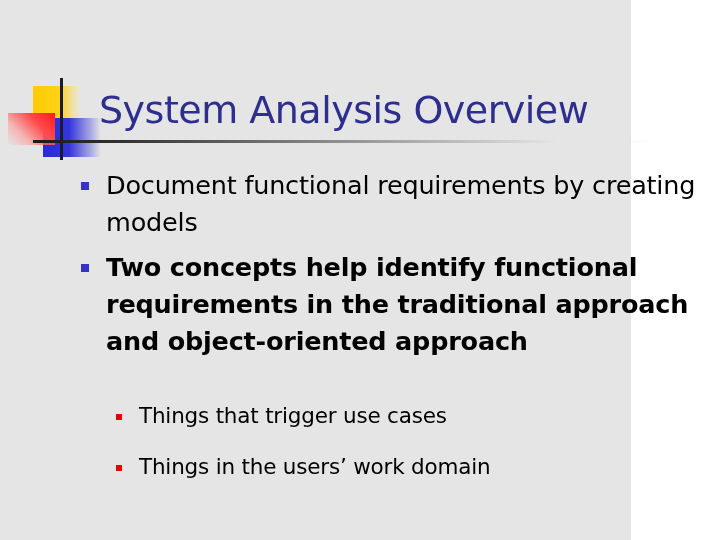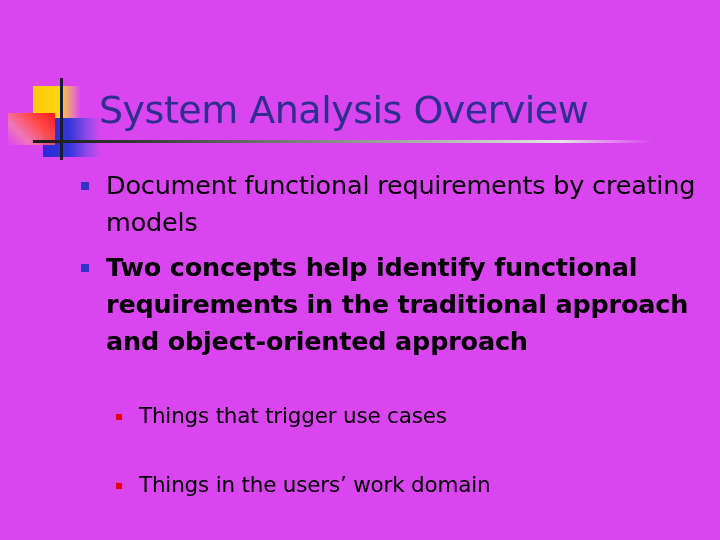--- a/index.html
+++ b/index.html
@@ -10,22 +10,22 @@
     body {
       width: 720px;
       height: 540px;
       position: relative;
       overflow: hidden;
       font-family: "DejaVu Sans", sans-serif;
     }
     .slide {
       position: absolute;
       left: 0; top: 0;
-      width: 720px; height: 540px;
-      background: #d946ef;
+      width: 631px; height: 540px;
+      background: #e5e5e5;
     }
     
     .logo-yellow {
       position: absolute;
       left: 33px; top: 86px;
       width: 48px; height: 33px;
       background: linear-gradient(to right, #ffcc00 0%, #ffd21a 55%, rgba(255,220,80,0.35) 85%, rgba(255,255,255,0) 100%);
     }
     .logo-blue {
       position: absolute;
@@ -97,21 +97,21 @@
       white-space: nowrap;
     }
     .sub-bullet .marker {
       position: absolute;
       left: -23px;
       top: 13px;
       width: 6px; height: 6px;
       background: #e60000;
     }
     .sub-1 { top: 401px; }
-    .sub-2 { top: 452px; margin-top: 18px; }
+    .sub-2 { top: 452px; }
   </style>
 </head>
 <body>
 
 <div class="slide">
 
   <div class="logo">
     <div class="logo-yellow"></div>
     <div class="logo-blue"></div>
     <div class="logo-red"></div>

